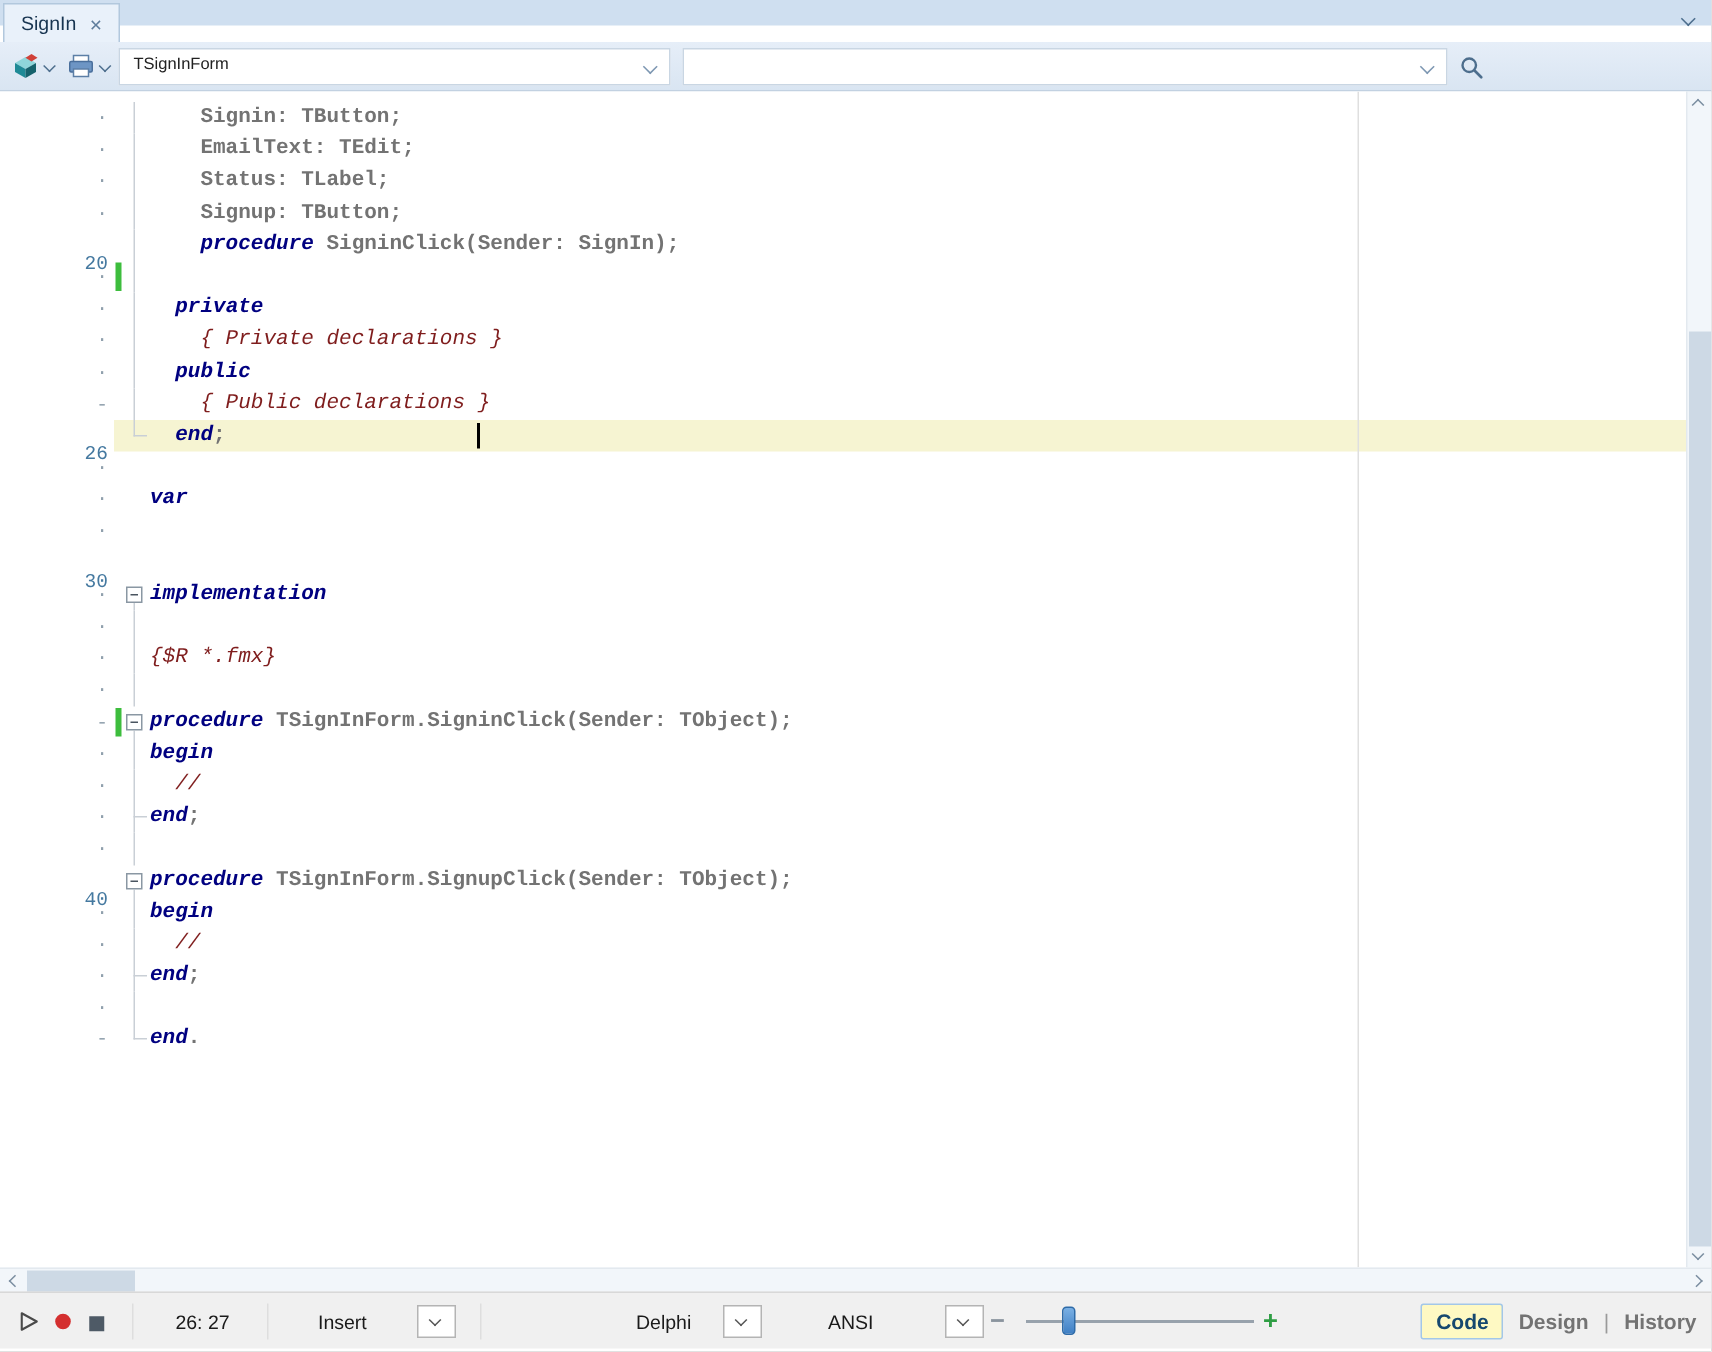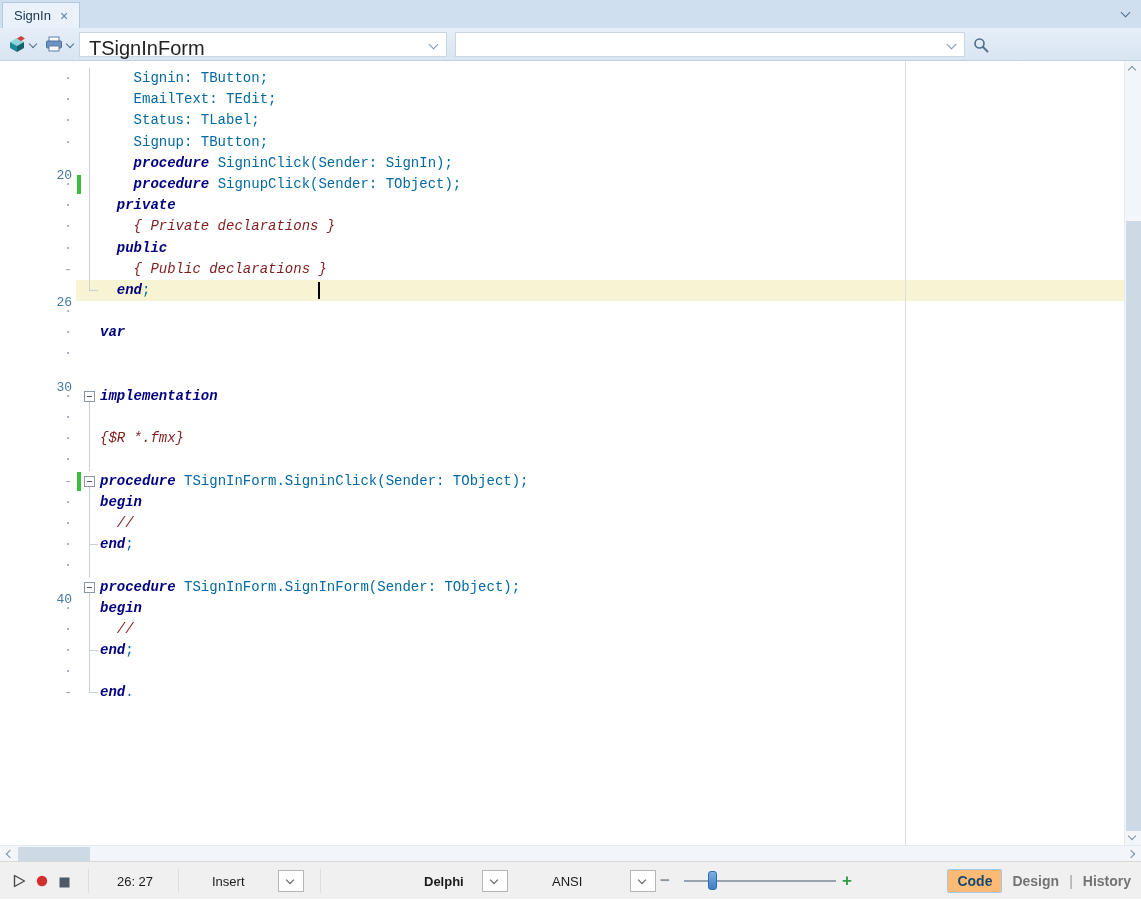--- a/index.html
+++ b/index.html
@@ -1,61 +1,61 @@
 <!DOCTYPE html>
 <html><head>
 <meta charset="utf-8">
 <style>
   * { margin:0; padding:0; box-sizing:border-box; }
   body { background:#888; font-family:"Liberation Sans", sans-serif; }
   .window { position:relative; width:1141px; height:901px; background:#fff; overflow:hidden; }
 
   
-  .tabbar { position:absolute; left:0; top:0; width:100%; height:32px; background:#cfdff0;padding-left:40px; }
+  .tabbar { position:absolute; left:0; top:0; width:100%; height:17px; background:#cfdff0;padding-left:40px; }
   .tab { position:absolute; left:2px; top:2px; height:26px; display:flex; align-items:center; gap:9px;
          padding:0 11px; background:#e9f1fa; border:1px solid #b2c8dd; border-bottom:none; }
   .tab-label { font-size:13px; color:#173450; }
   .tab-close { font-size:14px; color:#5e7d9c; line-height:1; }
   .chev { display:inline-block; width:7px; height:7px; border-right:1.6px solid #4d6e8d; border-bottom:1.6px solid #4d6e8d; transform:rotate(45deg); }
   .tab-list-chev { position:absolute; right:12px; top:9px; }
 
   
   .toolbar { position:absolute; left:0; top:28px; width:100%; height:33px;
              background:linear-gradient(#e6eef8,#d9e5f2); border-bottom:1px solid #c2d1e1; }
   .tb-icon { position:absolute; top:8px; }
   .icon-module { left:8px; }
   .icon-print { left:45px; }
   .tb-chev { position:absolute; top:13px; width:6px; height:6px; }
   .tb-chev1 { left:30px; }
   .tb-chev2 { left:67px; }
   .combo { position:absolute; top:4px; height:25px; background:#fff; border:1px solid #c9d6e3; }
   .combo-type { left:79px; width:368px; }
   .combo-search { left:455px; width:510px; }
-  .combo-text { position:absolute; left:9px; top:4px; font-size:20px; color:#222; white-space:pre; }
+  .combo-text { position:absolute; left:9px; top:4px; font-size:11px; color:#222; white-space:pre; }
   .combo .chev { position:absolute; right:9px; top:8px; border-color:#7d97b2; }
   .tb-search { position:absolute; left:973px; top:9px; }
 
   
   .editor { position:absolute; left:0; top:61px; width:1124px; height:784px; background:#fff; overflow:hidden; }
   .margin-line { position:absolute; left:905px; top:0; bottom:0; width:1px; background:#dfdfdf; }
   #lines { position:absolute; left:0; top:7px; width:100%; font-family:"Liberation Mono","DejaVu Sans Mono",monospace; font-size:14px; }
   .row { position:relative; height:21.2px; }
   .hl { position:absolute; left:76px; right:0; top:0; bottom:0; background:#f6f4d2; }
   .gut { position:absolute; left:0; top:0; width:72px; text-align:right; font-size:13px; line-height:21.2px; z-index:2; }
   .gnum { color:#4579a0;margin-top:12px; }
   .gmark { color:#90a0ad; }
   .chg { position:absolute; left:77px; top:1px; bottom:1px; width:4px; background:#3dbd3d; z-index:2; }
   .sv  { position:absolute; left:89px; top:0; bottom:0; width:1px; background:#c9cfd6; z-index:1; }
   .svb { top:16px; }
   .svt { bottom:auto; height:11px; }
   .sh  { position:absolute; left:89px; top:10px; width:9px; height:1px; background:#c9cfd6; z-index:1; }
   .fbox { position:absolute; left:84px; top:5px; width:11px; height:11px; background:#fff; border:1px solid #8a97a3; z-index:3; }
   .fbox::after { content:""; position:absolute; left:2px; right:2px; top:4px; height:1px; background:#4a5560; }
   .code { position:absolute; left:100px; top:0; white-space:pre; line-height:21.2px; z-index:2; }
-  .tp { color:#0369a1; }
+  .tp { color:#737373;font-weight:bold; }
   .tk { color:#000080; font-weight:bold;font-style:italic; }
   .tc { color:#7f1d1d; font-style:italic; }
   .caret { position:absolute; top:2px; width:2px; height:17px; background:#000; z-index:4; }
 
   
   .vscroll { position:absolute; right:0; top:61px; width:17px; height:784px; background:#f2f6fa; border-left:1px solid #e3e9ef; }
   .vs-up   { position:absolute; top:6px; left:4px; border-color:#7a8da0; transform:rotate(225deg); }
   .vs-down { position:absolute; bottom:6px; left:4px; border-color:#7a8da0; transform:rotate(45deg); }
   .vs-thumb { position:absolute; left:1px; top:160px; width:15px; height:610px; background:#cdd9e5; }
   .hscroll { position:absolute; left:0; top:845px; width:1141px; height:18px; background:#f2f6fa; border-top:1px solid #e3e9ef; }
@@ -66,34 +66,34 @@
 
   
   .statusbar { position:absolute; left:0; top:861px; width:100%; height:38px; background:#f0f0f0;
                border-top:1px solid #d8d8d8; font-size:13px; color:#1a1a1a; }
   .sb-sep { position:absolute; top:7px; width:1px; height:24px; background:#dedede; }
   .sb-play { position:absolute; left:13px; top:12px; }
   .sb-rec  { position:absolute; left:36px; top:13px; }
   .sb-stop { position:absolute; left:59px; top:14px; }
   .sb-pos { position:absolute; left:96px; top:12px; width:78px; text-align:center; }
   .sb-insert { position:absolute; left:212px; top:12px; }
-  .sb-lang { position:absolute; left:424px; top:12px;font-weight:bold; }
+  .sb-lang { position:absolute; left:424px; top:12px; }
   .sb-enc { position:absolute; left:552px; top:12px; }
   .sb-combo { position:absolute; top:8px; width:26px; height:22px; background:#fff; border:1px solid #b4b4b4; }
   .sb-combo .chev { position:absolute; left:8px; top:6px; width:6px; height:6px; border-color:#555; }
   .combo-macro { left:278px; }
   .combo-lang { left:482px; }
   .combo-enc { left:630px; }
   .zoom-minus { position:absolute; left:660px; top:9px; font-size:17px; font-weight:bold; color:#8a949e; }
   .zoom-plus { position:absolute; left:842px; top:9px; font-size:17px; font-weight:bold; color:#2f9e44; }
   .sl-track { position:absolute; left:684px; top:18px; width:152px; height:2px; background:#98a2ac; }
   .sl-thumb { position:absolute; left:708px; top:9px; width:9px; height:19px;
               background:linear-gradient(#7ab0e4,#3f7fc4); border:1px solid #2e6ba8; border-radius:3px; }
   .sb-views { position:absolute; right:10px; top:0; height:100%; display:flex; align-items:center; gap:10px; font-size:14px; }
-  .view-code { padding:3px 9px; background:#fdba74; border:1px solid #a3c7e8; border-radius:2px; color:#16486f; font-weight:700; }
+  .view-code { padding:3px 9px; background:#fef9c3; border:1px solid #a3c7e8; border-radius:2px; color:#16486f; font-weight:700; }
   .view-design, .view-history { color:#737373; font-weight:600; }
   .view-sep { color:#9a9a9a; }
 </style>
 </head>
 <body>
 
 <div class="window">
 
   <div class="tabbar">
     <div class="tab">
@@ -162,21 +162,20 @@
         </div>
         <div class="row">
           <span class="gut gnum">20</span>
           <div class="sv"></div>
           <span class="code"><span class="tp">    </span><span class="tk">procedure</span><span class="tp"> SigninClick(Sender: SignIn);</span></span>
         </div>
         <div class="row">
           <span class="gut gmark">·</span>
           <div class="chg"></div>
           <div class="sv"></div>
-          <span class="code"><span class="tp">    </span><span class="tk">procedure</span><span class="tp"> SignupClick(Sender: TObject);</span></span>
         </div>
         <div class="row">
           <span class="gut gmark">·</span>
           <div class="sv"></div>
           <span class="code"><span class="tp">  </span><span class="tk">private</span></span>
         </div>
         <div class="row">
           <span class="gut gmark">·</span>
           <div class="sv"></div>
           <span class="code"><span class="tp">    </span><span class="tc">{ Private declarations }</span></span>
@@ -260,21 +259,21 @@
         </div>
         <div class="row">
           <span class="gut gmark">·</span>
           <div class="sv"></div>
           <span class="code"></span>
         </div>
         <div class="row">
           <span class="gut gnum">40</span>
           <div class="sv svb"></div>
           <div class="fbox"></div>
-          <span class="code"><span class="tk">procedure</span><span class="tp"> TSignInForm.SignInForm(Sender: TObject);</span></span>
+          <span class="code"><span class="tk">procedure</span><span class="tp"> TSignInForm.SignupClick(Sender: TObject);</span></span>
         </div>
         <div class="row">
           <span class="gut gmark">·</span>
           <div class="sv"></div>
           <span class="code"><span class="tk">begin</span></span>
         </div>
         <div class="row">
           <span class="gut gmark">·</span>
           <div class="sv"></div>
           <span class="code"><span class="tp">  </span><span class="tc">//</span></span>

